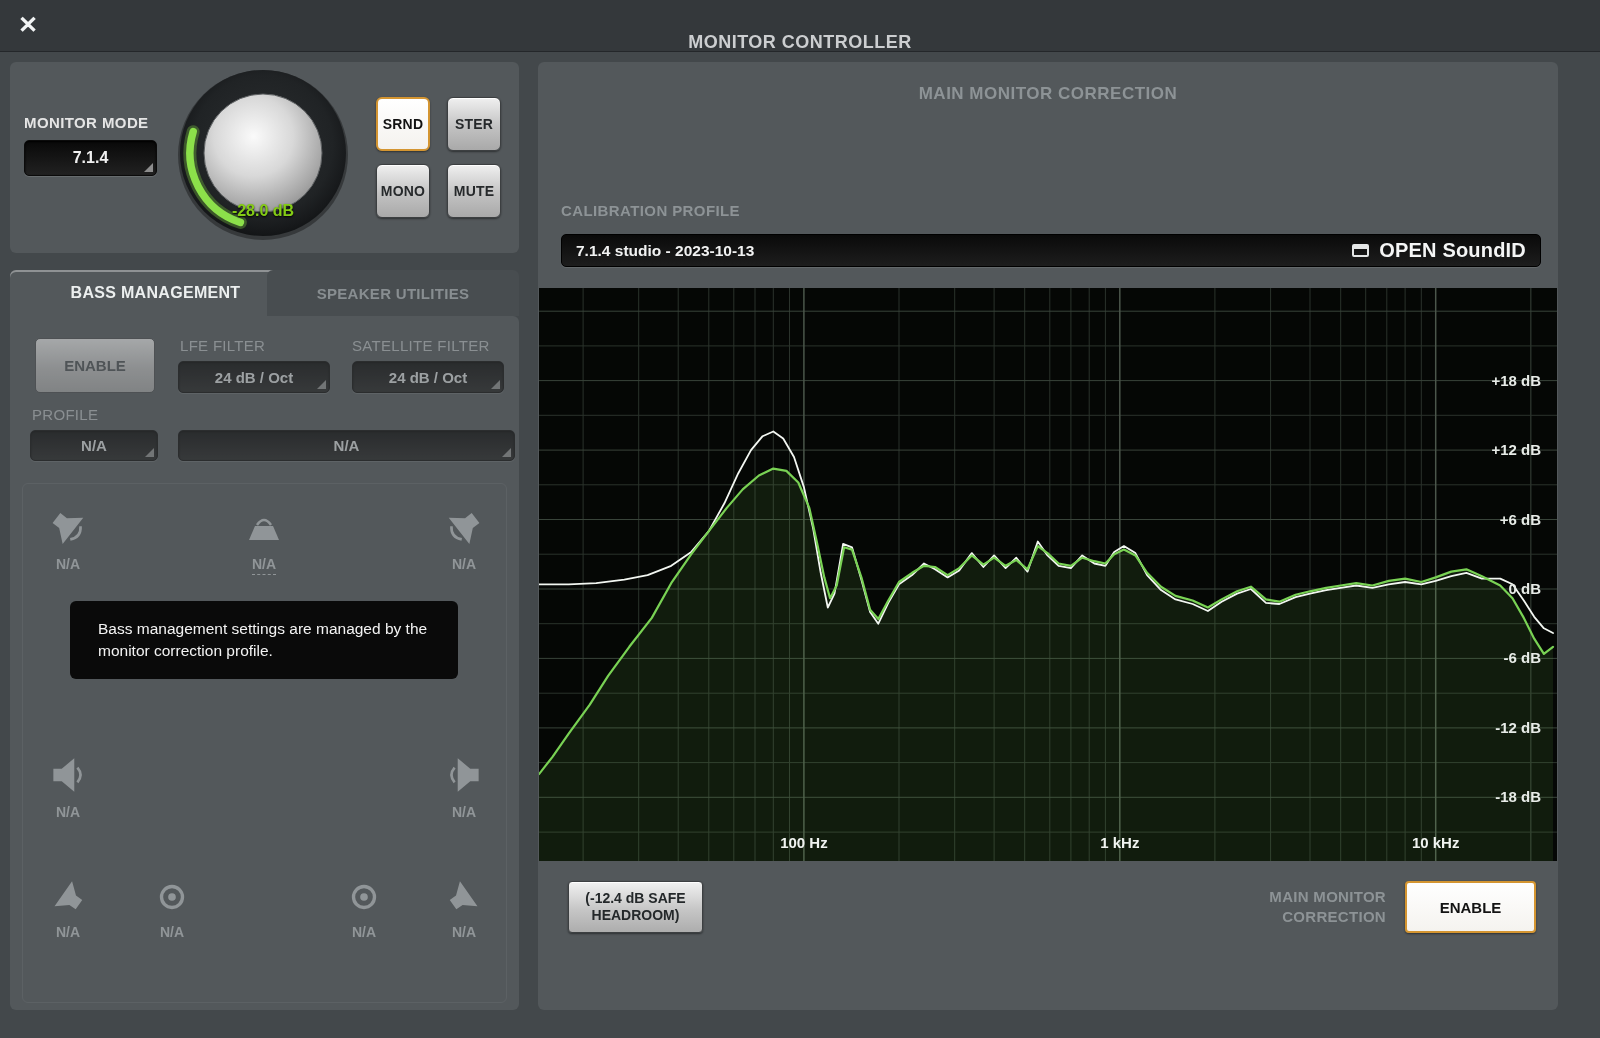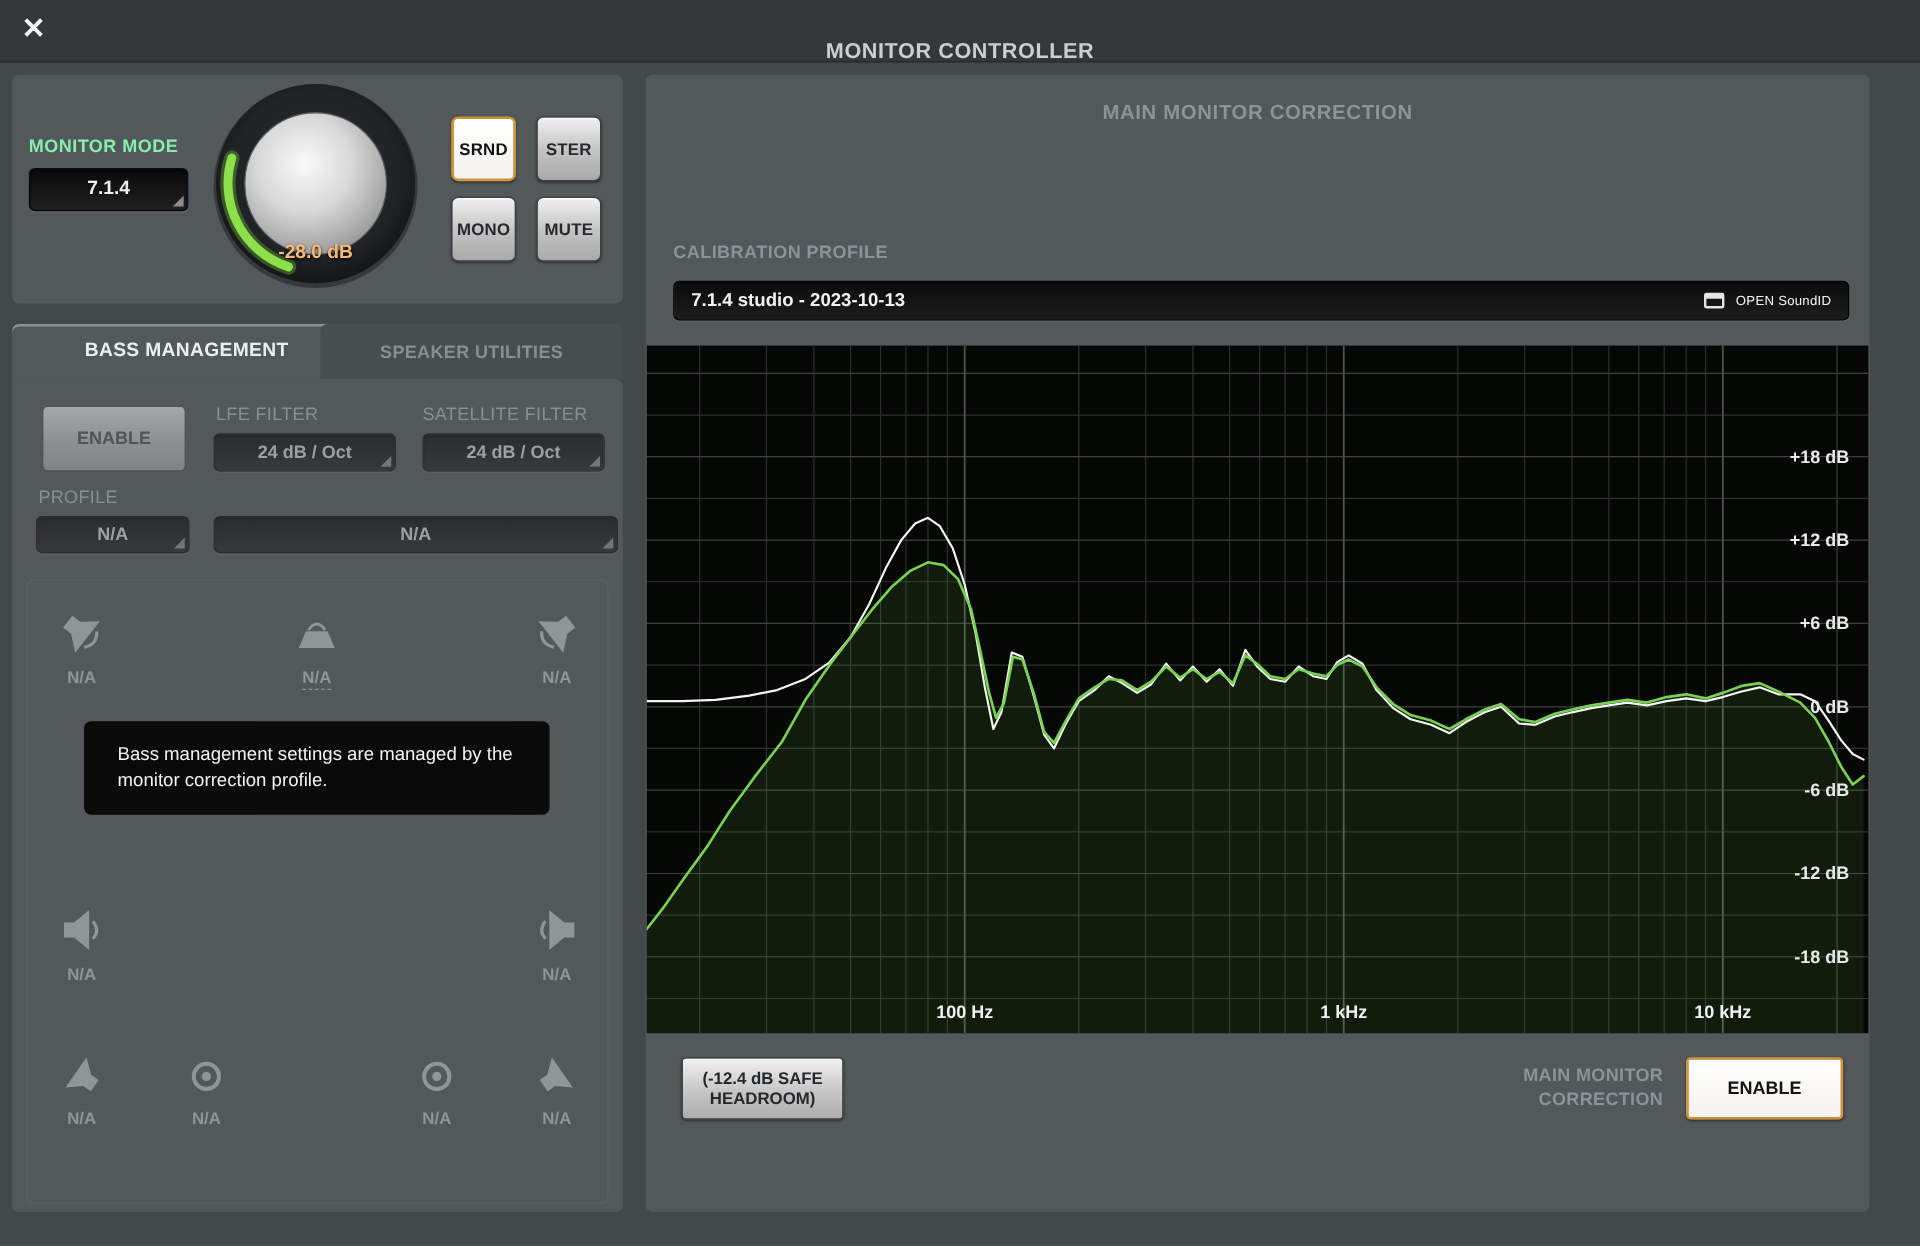--- a/index.html
+++ b/index.html
@@ -8,26 +8,26 @@
 
   
   .header{position:absolute;left:0;top:0;width:1600px;height:52px;background:#34383b;border-bottom:1px solid #24272a}
   .close{position:absolute;left:18px;top:11px;font-size:24px;font-weight:bold;color:#f2f4f5;cursor:pointer;line-height:28px}
   .title{position:absolute;left:0;top:16px;width:100%;height:52px;line-height:52px;text-align:center;color:#ccced0;font-size:18px;font-weight:bold;letter-spacing:.5px}
 
   .panel{position:absolute;background:#53585b;border-radius:6px}
 
   
   .monitor-panel{left:10px;top:62px;width:509px;height:191px}
-  .mode-label{position:absolute;left:14px;top:52px;color:#86efac;font-size:15px;font-weight:bold;letter-spacing:.4px}
+  .mode-label{position:absolute;left:14px;top:52px;color:#e5e5e5;font-size:15px;font-weight:bold;letter-spacing:.4px}
   .dd{background:linear-gradient(180deg,#090909,#212121);border:1px solid #0b0b0b;border-radius:5px;box-shadow:0 1px 0 rgba(255,255,255,.12), inset 0 1px 2px #000;color:#f0f0f0;font-weight:bold;display:flex;align-items:center;justify-content:center;position:absolute;cursor:pointer}
   .mode-select{left:14px;top:78px;width:133px;height:36px;font-size:16px}
   .corner-tri{position:absolute;right:3px;bottom:3px;width:0;height:0;border-left:9px solid transparent;border-bottom:9px solid #8d8d8d}
   .knob{position:absolute;left:166px;top:4px;width:174px;height:174px}
-  .vol-label{position:absolute;left:166px;top:140px;width:174px;text-align:center;color:#fdba74;font-size:16px;font-weight:bold;text-shadow:0 1px 2px #000;z-index:3}
+  .vol-label{position:absolute;left:166px;top:140px;width:174px;text-align:center;color:#84cc16;font-size:16px;font-weight:bold;text-shadow:0 1px 2px #000;z-index:3}
   .mode-btn{position:absolute;width:54px;height:54px;border-radius:6px;font-weight:bold;font-size:14px;display:flex;align-items:center;justify-content:center;color:#26292b;background:linear-gradient(180deg,#f0f0f0,#c2c2c2 55%,#a9a9a9);border:1px solid #3c3f41;box-shadow:inset 0 1px 0 rgba(255,255,255,.9),0 1px 2px rgba(0,0,0,.45);cursor:pointer;letter-spacing:.2px}
   .mode-btn.active{background:linear-gradient(180deg,#ffffff,#f4f2ee);border:2px solid #d49531;color:#121212}
 
   
   .tab{position:absolute;top:270px;height:46px;display:flex;align-items:center;justify-content:center;font-weight:bold;cursor:pointer;border-radius:6px 6px 0 0}
   .tab-bass{left:10px;width:291px;background:#53585b;color:#ecefef;font-size:16px;box-shadow:inset 0 2px 0 rgba(255,255,255,.35);letter-spacing:.3px}
   .tab-spk{left:267px;width:252px;background:#484d50;color:#888e91;font-size:15px;letter-spacing:.3px}
 
   
   .bass-panel{left:10px;top:316px;width:509px;height:694px;border-radius:0 6px 6px 6px}
@@ -42,21 +42,21 @@
   .na-dashed{border-bottom:1px dashed currentColor;padding-bottom:2px}
   .tooltip{position:absolute;left:60px;top:285px;width:388px;background:#0a0a0a;border-radius:6px;color:#f3f3f3;font-size:15.5px;line-height:1.42;padding:17px 26px 17px 28px;z-index:4}
 
   
   .corr-panel{left:538px;top:62px;width:1020px;height:948px}
   .corr-title{position:absolute;left:0;top:22px;width:100%;text-align:center;color:#8d9396;font-size:17px;font-weight:bold;letter-spacing:.5px}
   .cal-label{position:absolute;left:23px;top:140px;color:#8d9396;font-size:15px;font-weight:bold;letter-spacing:.4px}
   .profile-bar{position:absolute;left:23px;top:172px;width:980px;height:33px;background:linear-gradient(180deg,#0a0a0a,#1d1d1d);border:1px solid #000;border-radius:5px;box-shadow:0 1px 0 rgba(255,255,255,.10);display:flex;align-items:center;cursor:pointer}
   .profile-name{color:#f1f2f2;font-size:15.5px;font-weight:bold;margin-left:14px;flex:1}
   .win-icon{width:17px;height:13px;border:2px solid #e4e6e6;border-top:5px solid #e4e6e6;border-radius:2px;margin-right:10px}
-  .open-btn{color:#f4f5f5;font-size:11px;font-weight:normal;margin-right:14px;letter-spacing:.2px}
+  .open-btn{color:#f4f5f5;font-size:20px;font-weight:bold;margin-right:14px;letter-spacing:.2px}
   .chart-wrap{position:absolute;left:1px;top:226px;width:1018px;height:573px;background:#050705}
   #chart-svg text{font-family:"Liberation Sans","DejaVu Sans",sans-serif;font-weight:bold}
 
   .big-btn{position:absolute;top:819px;height:52px;border-radius:4px;background:linear-gradient(180deg,#f1f1f1,#c6c6c6 55%,#adadad);border:1px solid #3c3f41;box-shadow:inset 0 1px 0 rgba(255,255,255,.9),0 1px 2px rgba(0,0,0,.45);color:#24282a;font-weight:bold;display:flex;align-items:center;justify-content:center;text-align:center;cursor:pointer}
   .headroom-btn{left:30px;width:135px;font-size:14px;line-height:1.25;padding:0 5px}
   .bypass-btn{left:186px;width:132px;font-size:15px}
   .corr-lbl{position:absolute;left:660px;top:825px;width:188px;text-align:right;color:#8d9396;font-size:15px;font-weight:bold;line-height:1.3;letter-spacing:.3px}
   .enable-btn{left:867px;width:131px;background:linear-gradient(180deg,#ffffff,#f5f3ef);border:2px solid #d49531;font-size:15px;color:#131313}
 </style>
 </head>

